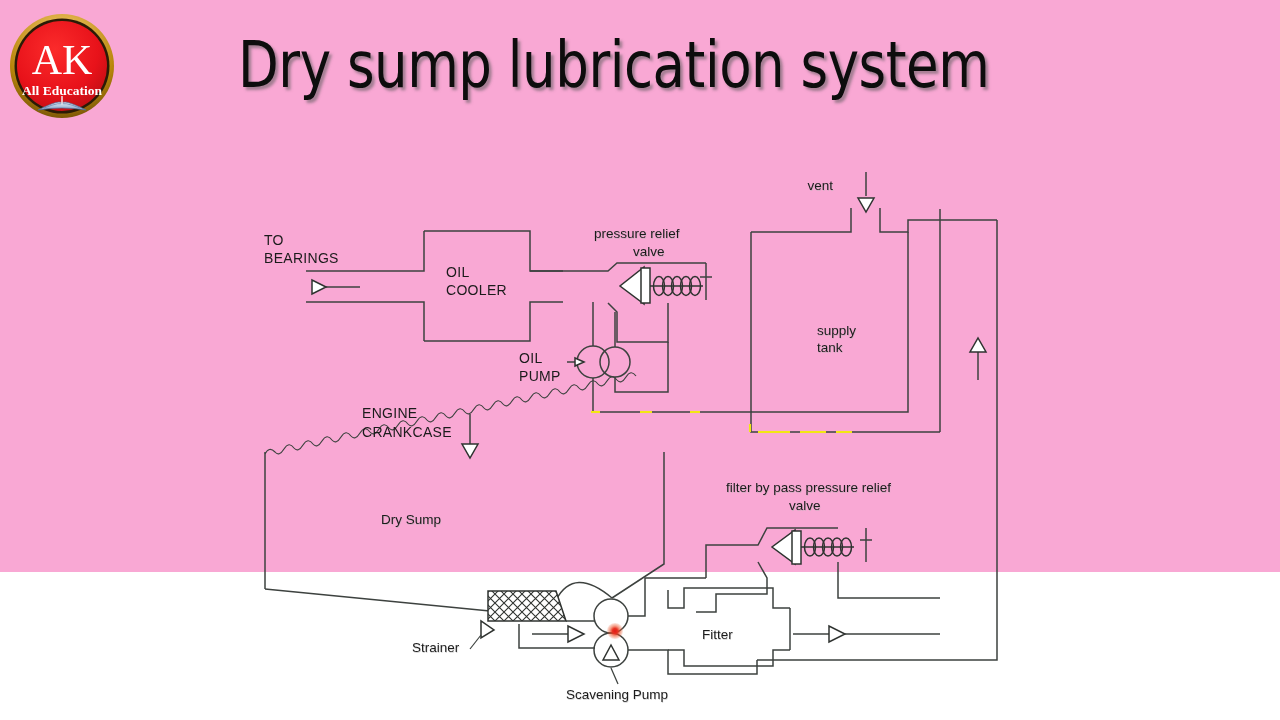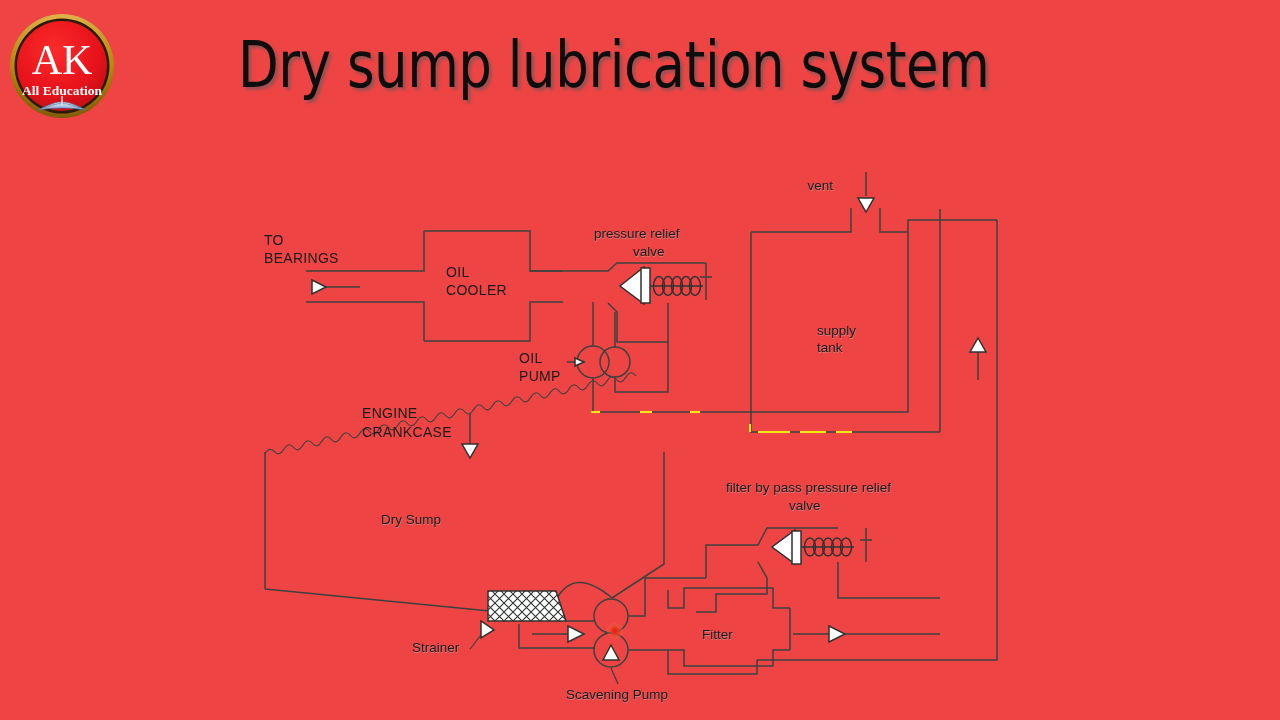--- a/index.html
+++ b/index.html
@@ -12,22 +12,22 @@
     width: 1280px;
     height: 720px;
     overflow: hidden;
     font-family: "Liberation Sans", sans-serif;
     position: relative;
   }
   #slide {
     position: absolute;
     left: 0; top: 0;
     width: 1280px;
-    height: 720px;
-    background: #ef4444;
+    height: 572px;
+    background: #f9a8d4;
   }
 
   
   #logo {
     position: absolute;
     left: 8px;
     top: 12px;
     width: 108px;
     height: 108px;
   }

